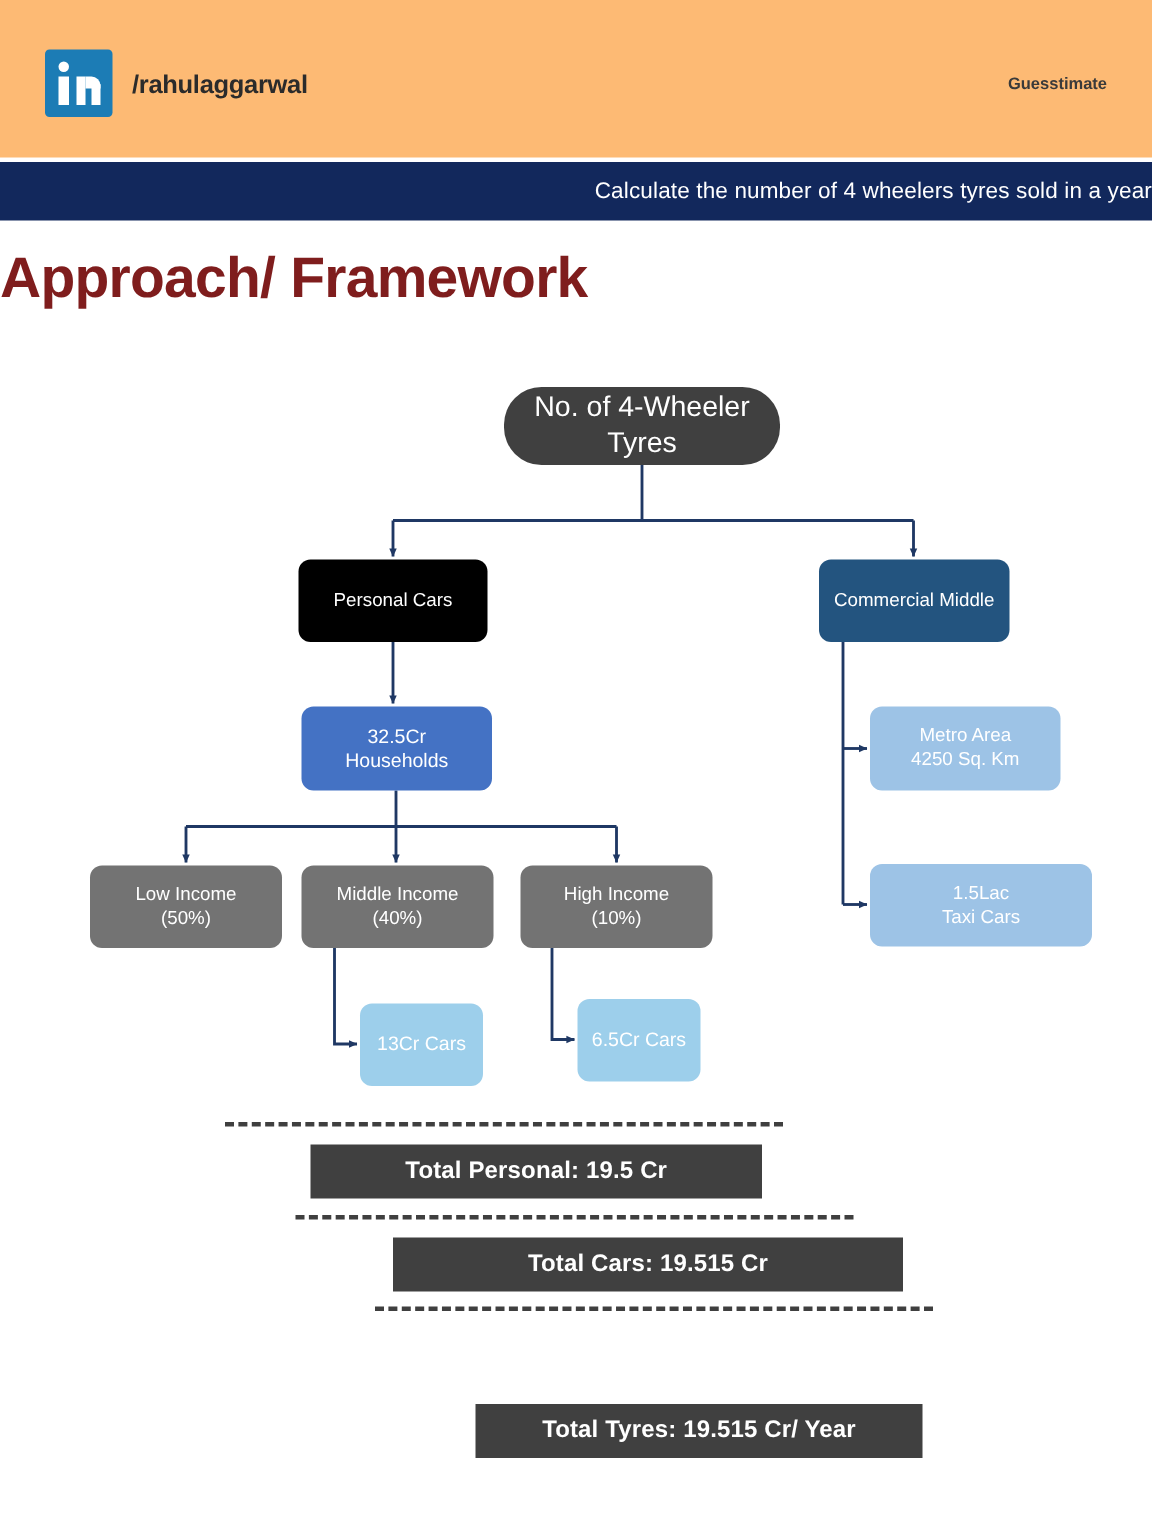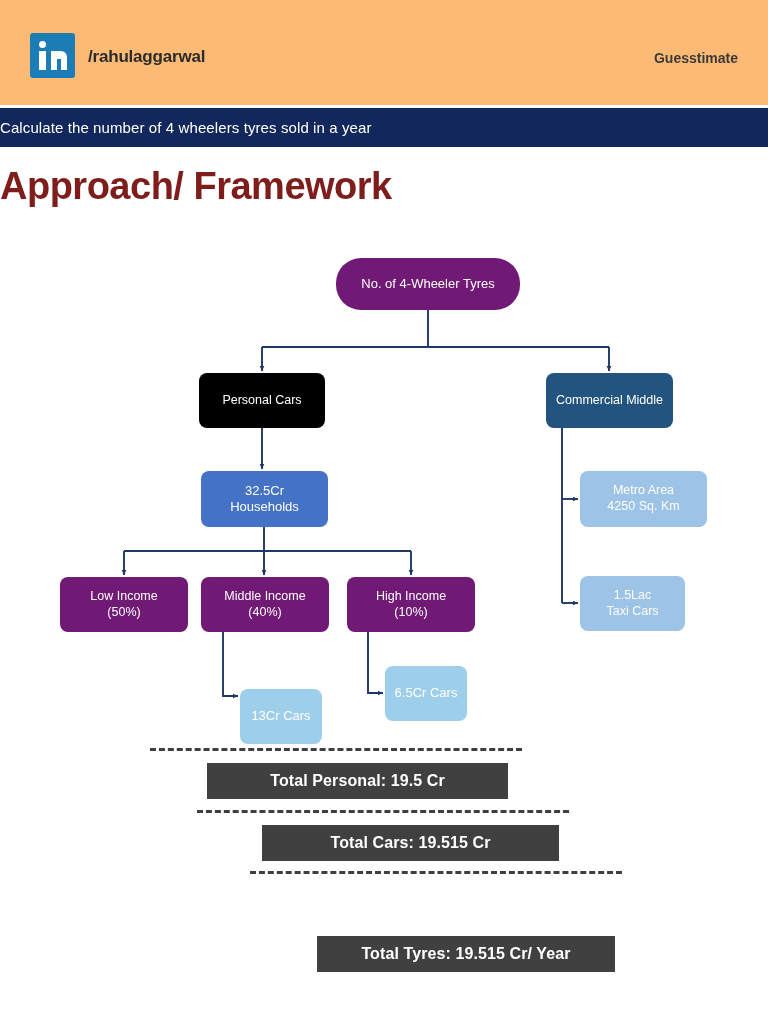--- a/index.html
+++ b/index.html
@@ -48,28 +48,28 @@
     position: absolute; left: 31px; top: 23px;
     width: 6px; height: 14px; background: #ffffff;
   }
   #li-handle {
     position: absolute; left: 88px; top: 47px;
     font-size: 17px; font-weight: 700; color: #2b2b2b;
     letter-spacing: -0.2px;
   }
   #header-right {
     position: absolute; right: 30px; top: 50px;
-    font-size: 14px; font-weight: 700; color: #3a3a3a;
+    font-size: 11px; font-weight: 700; color: #3a3a3a;
   }
 
   
   #banner {
     position: absolute; left: 0; top: 108px; width: 768px; height: 39px;
     background: #12285c;
-    display: flex; align-items: center; justify-content: flex-start;
+    display: flex; align-items: center; justify-content: flex-end;
   }
   #banner-text {
     color: #ffffff; font-size: 15px; font-weight: 400;
     letter-spacing: 0.1px;
   }
 
   
   #page-title {
     position: absolute; left: 0; top: 165px; width: 768px;
     font-size: 38px; font-weight: 700; color: #7f1d1d;
@@ -84,25 +84,25 @@
 
   .node {
     position: absolute;
     display: flex; align-items: center; justify-content: center;
     text-align: center;
     color: #ffffff;
     border-radius: 8px;
     line-height: 1.25;
     white-space: pre-line;
   }
-  .node.root      { background: #701a75; font-size: 13px; border-radius: 25px; }
+  .node.root      { background: #404040; font-size: 19px; border-radius: 25px; }
   .node.lvl2a     { background: #000000; font-size: 12.5px; }
   .node.lvl2b     { background: #23547f; font-size: 12.5px; }
   .node.lvl3      { background: #4472c4; font-size: 13px; }
-  .node.income    { background: #701a75; font-size: 12.5px; }
+  .node.income    { background: #737373; font-size: 12.5px; }
   .node.leaf      { background: #9dcfeb; font-size: 13px; }
   .node.leafr     { background: #9dc3e6; font-size: 12.5px; }
 
   
   .dash-line {
     position: absolute;
     border-top: 3px dashed #3f3f3f;
     height: 0;
   }
   .total-bar {
@@ -180,27 +180,27 @@
 
 <div class="node income" style="left:60px; top:577px; width:128px; height:55px;">Low Income
 (50%)</div>
 
 <div class="node income" style="left:201px; top:577px; width:128px; height:55px;">Middle Income
 (40%)</div>
 
 <div class="node income" style="left:347px; top:577px; width:128px; height:55px;">High Income
 (10%)</div>
 
-<div class="node leafr" style="left:580px; top:576px; width:105px; height:55px;">1.5Lac
+<div class="node leafr" style="left:580px; top:576px; width:148px; height:55px;">1.5Lac
 Taxi Cars</div>
 
-<div class="node leaf" style="left:240px; top:669px; width:82px; height:55px;margin-top:20px;">13Cr Cars</div>
+<div class="node leaf" style="left:240px; top:669px; width:82px; height:55px;">13Cr Cars</div>
 
 <div class="node leaf" style="left:385px; top:666px; width:82px; height:55px;">6.5Cr Cars</div>
 
 <div class="dash-line" style="left:150px; top:748px; width:372px;"></div>
 <div class="total-bar" style="left:207px; top:763px; width:301px; height:36px;">Total Personal: 19.5 Cr</div>
 
 <div class="dash-line" style="left:197px; top:810px; width:372px;"></div>
-<div class="total-bar" style="left:262px; top:825px; width:297px; height:36px;">Total Cars: 19.515 Cr</div>
+<div class="total-bar" style="left:262px; top:825px; width:340px; height:36px;">Total Cars: 19.515 Cr</div>
 
 <div class="dash-line" style="left:250px; top:871px; width:372px;"></div>
 <div class="total-bar" style="left:317px; top:936px; width:298px; height:36px;text-align:center;">Total Tyres: 19.515 Cr/ Year</div>
 
 </body></html>

